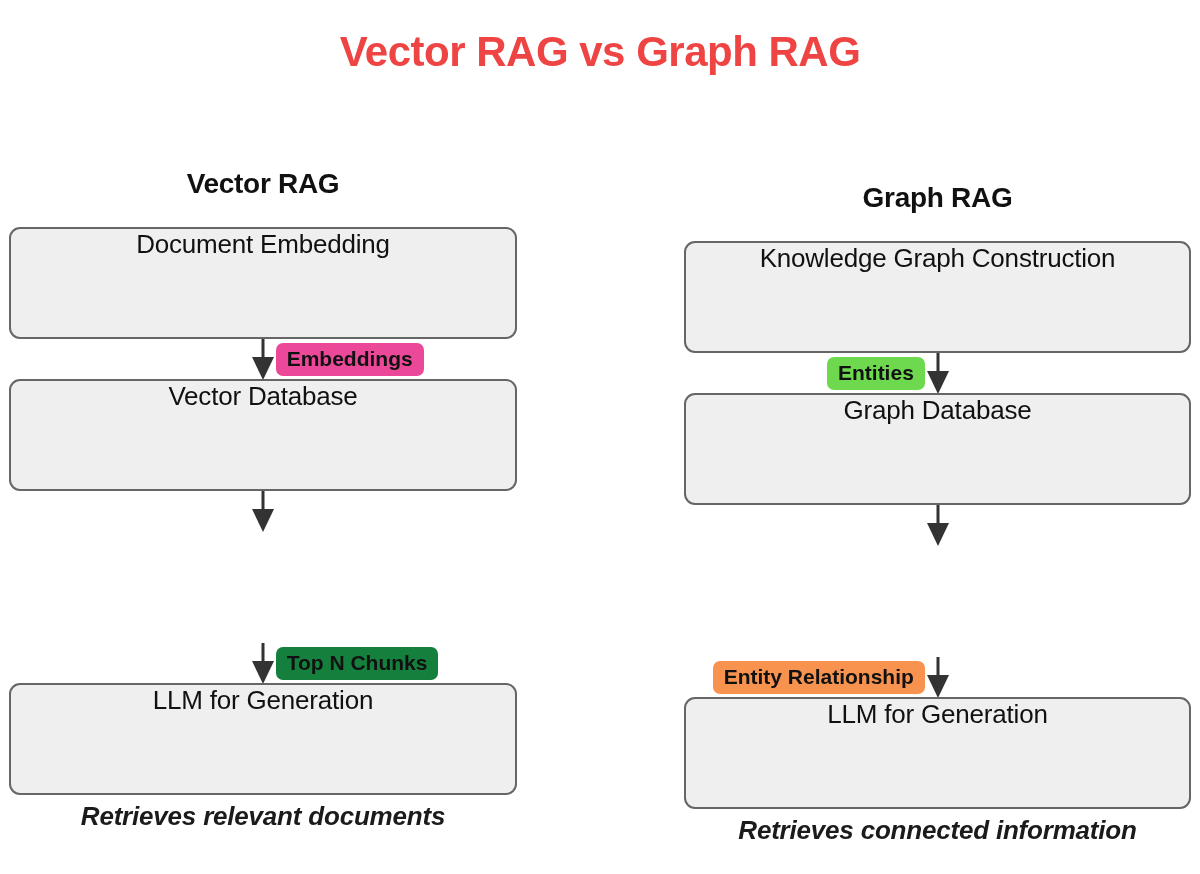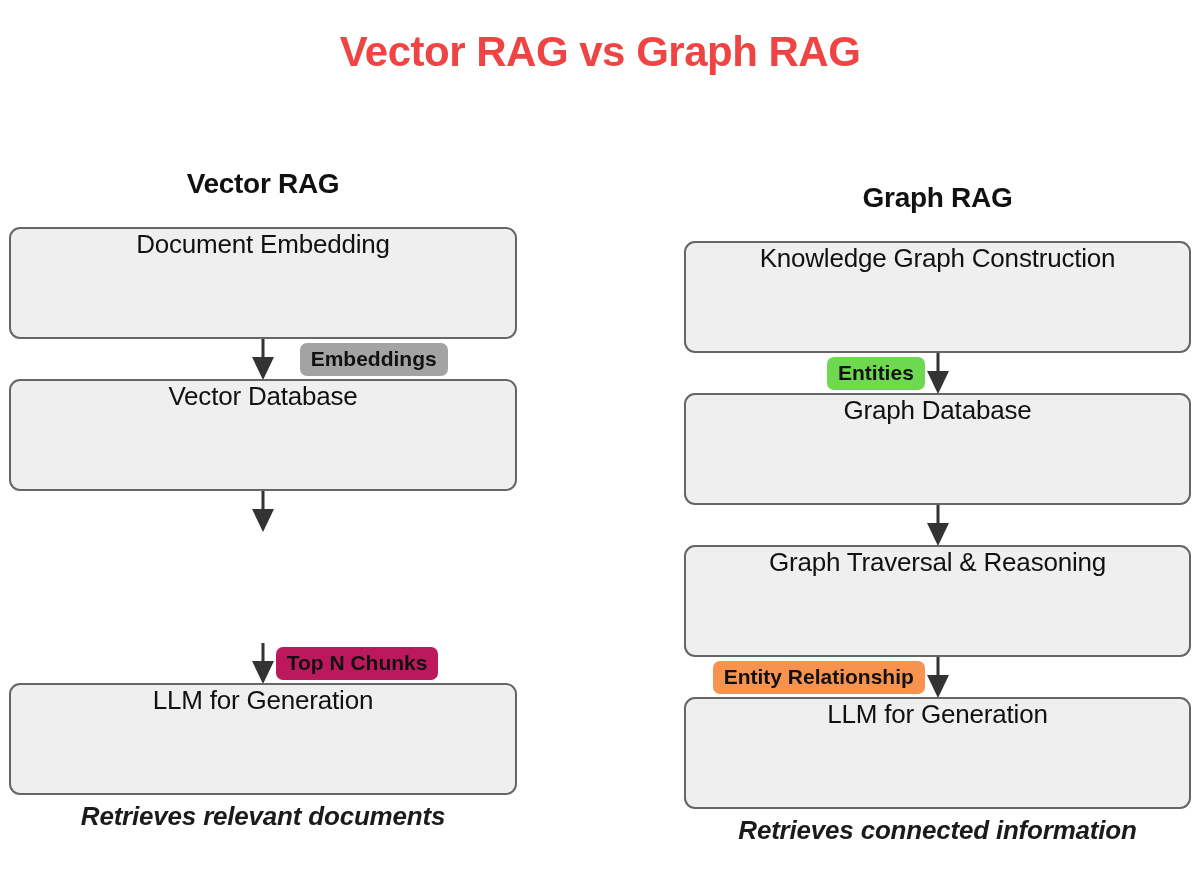--- a/index.html
+++ b/index.html
@@ -154,37 +154,37 @@
   <div class="column-title">Vector RAG</div>
 
   <div class="node row0">
     <span class="node-label">Document Embedding</span>
   </div>
 
   <div class="connector gap0">
     <div class="stem"></div>
     <div class="head"></div>
   </div>
-  <div class="edge-label side-right at-gap0" style="background: #a3a3a3; margin-left: 24px;">Embeddings</div>
+  <div class="edge-label side-right at-gap0" style="background: #ec4899;">Embeddings</div>
 
   <div class="node row1">
     <span class="node-label">Vector Database</span>
   </div>
 
   <div class="connector gap1">
     <div class="stem"></div>
     <div class="head"></div>
   </div>
 
 
   <div class="connector gap2">
     <div class="stem"></div>
     <div class="head"></div>
   </div>
-  <div class="edge-label side-right at-gap2" style="background: #be185d;">Top N Chunks</div>
+  <div class="edge-label side-right at-gap2" style="background: #15803d;">Top N Chunks</div>
 
   <div class="node row3">
     <span class="node-label">LLM for Generation</span>
   </div>
 
   <div class="caption">Retrieves relevant documents</div>
 </div>
 
 <div class="column right">
 
@@ -202,23 +202,20 @@
 
   <div class="node row1">
     <span class="node-label">Graph Database</span>
   </div>
 
   <div class="connector gap1">
     <div class="stem"></div>
     <div class="head"></div>
   </div>
 
-  <div class="node row2">
-    <span class="node-label">Graph Traversal &amp; Reasoning</span>
-  </div>
 
   <div class="connector gap2">
     <div class="stem"></div>
     <div class="head"></div>
   </div>
   <div class="edge-label side-left at-gap2" style="background: rgb(248, 147, 79);">Entity Relationship</div>
 
   <div class="node row3">
     <span class="node-label">LLM for Generation</span>
   </div>

